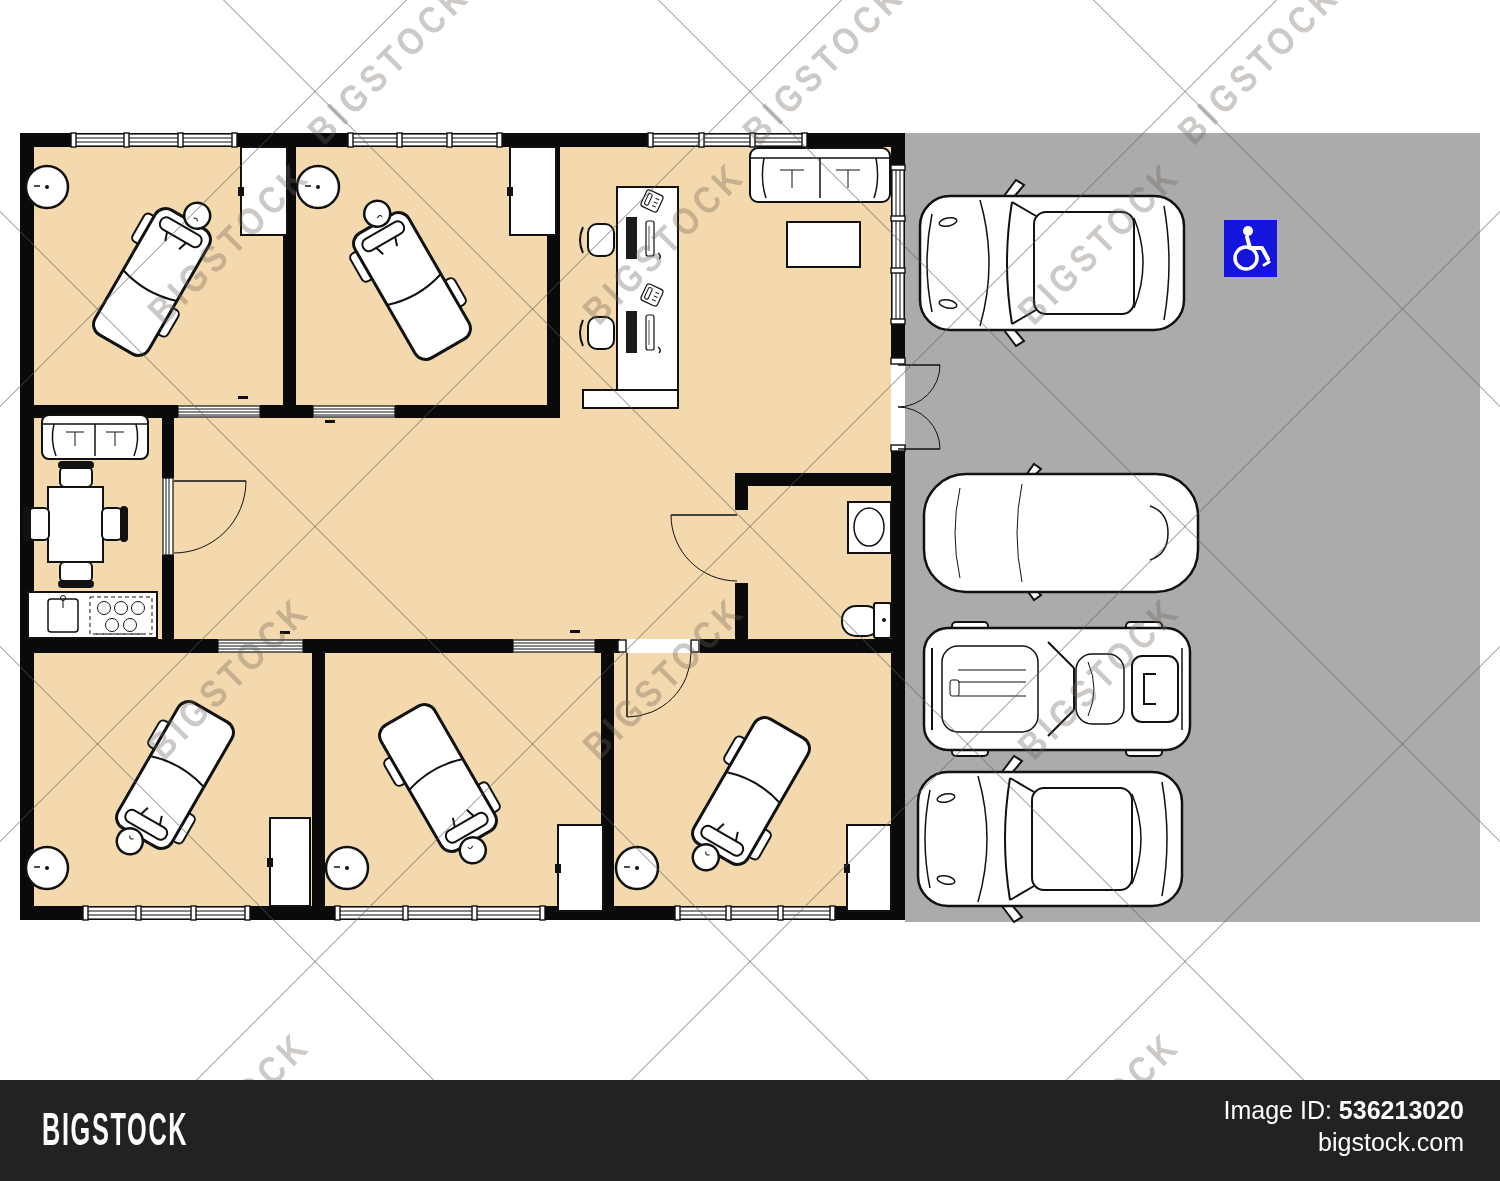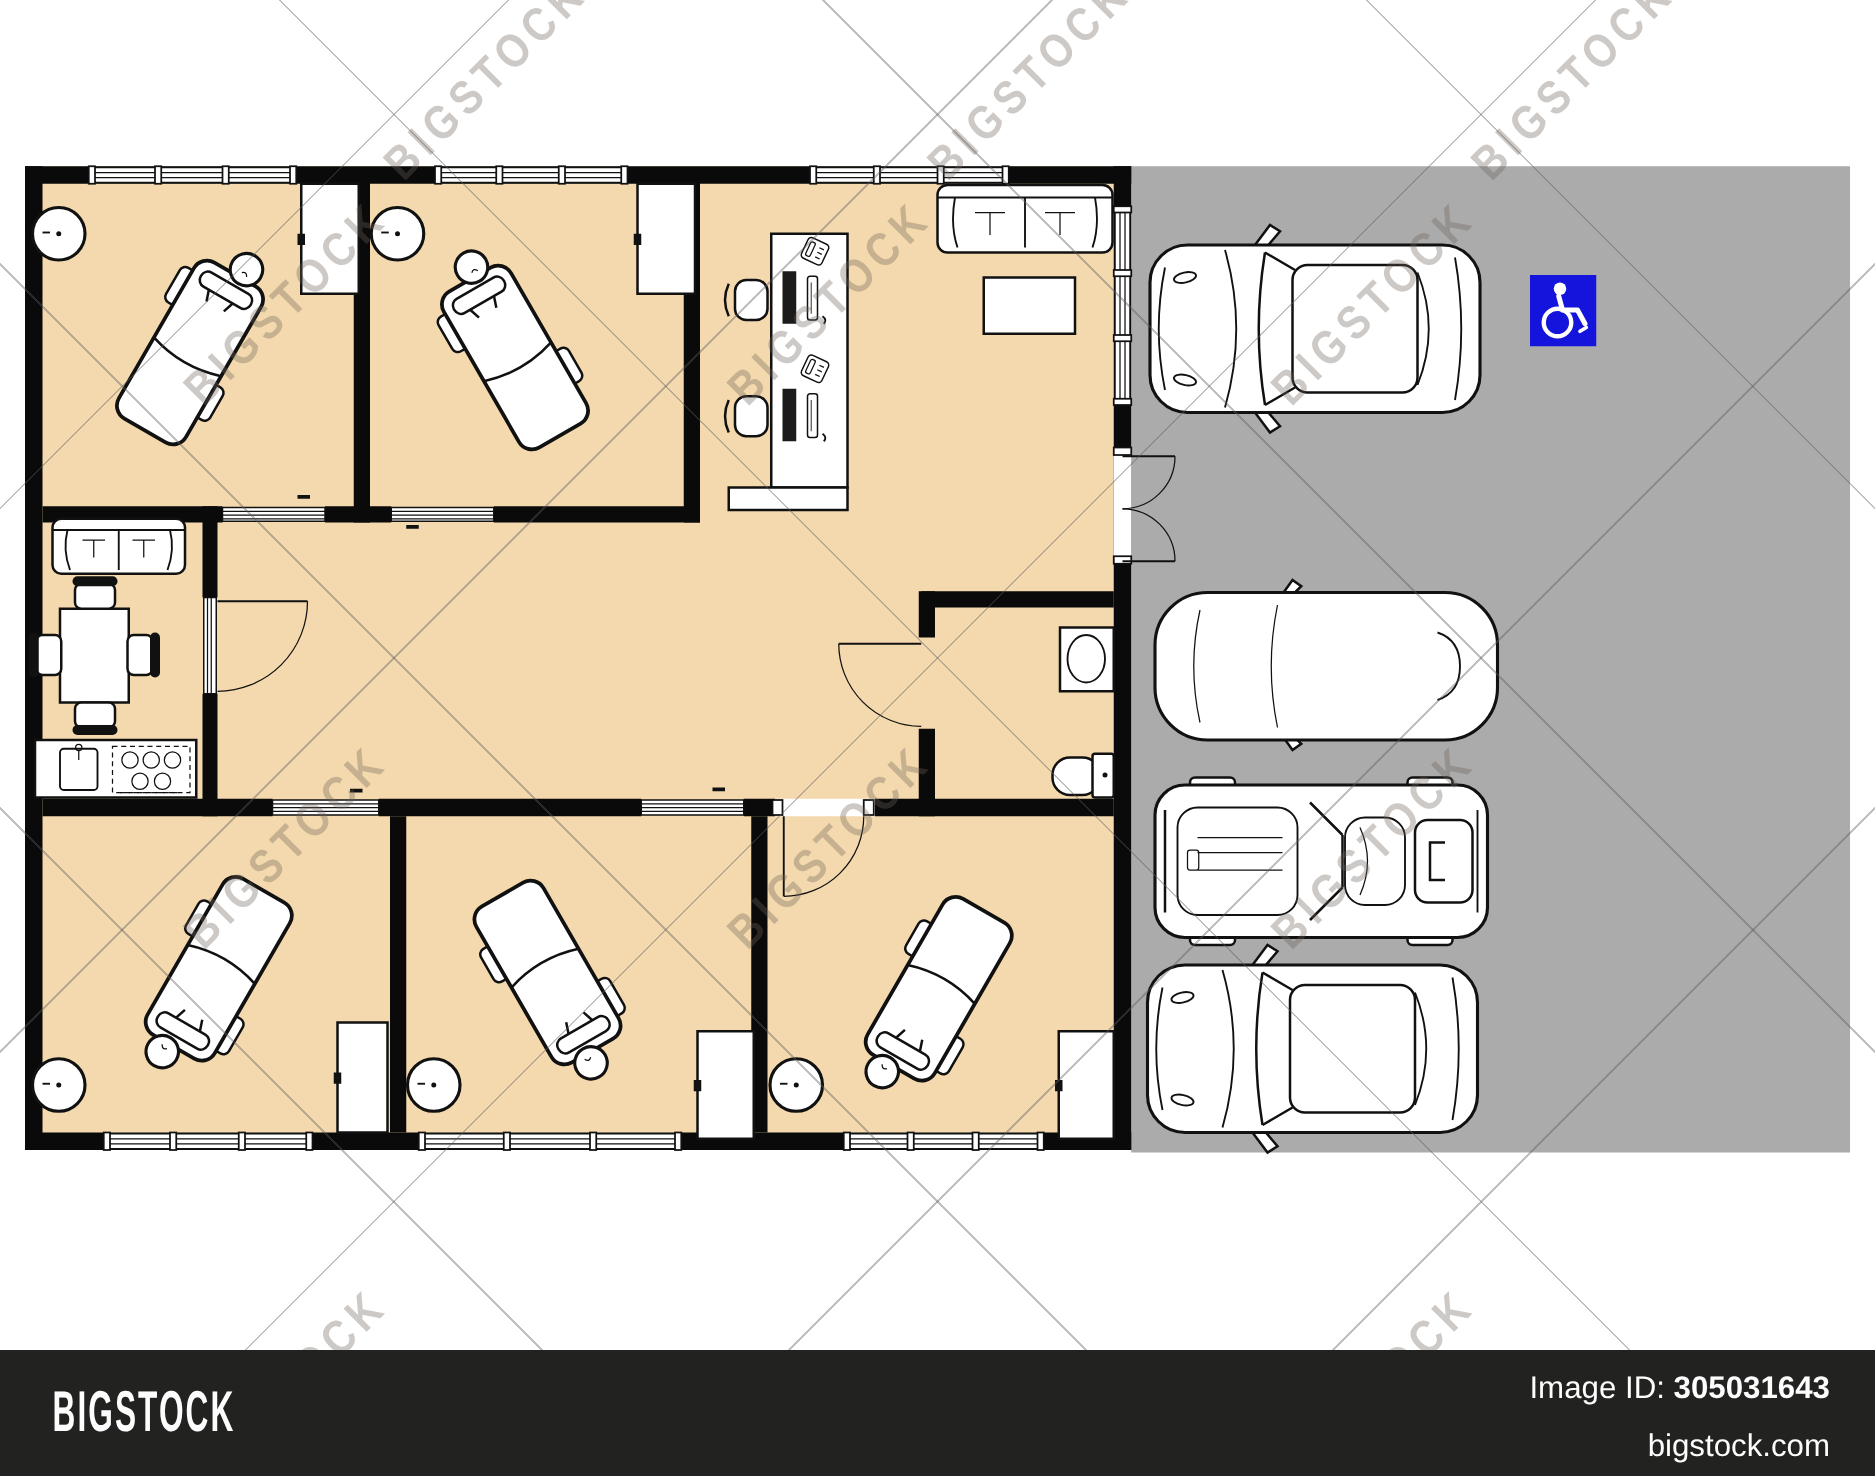--- a/index.html
+++ b/index.html
@@ -24,21 +24,21 @@
   }
   .wm{position:absolute;white-space:nowrap;font-size:38px;font-weight:700;letter-spacing:6px;
       color:rgba(108,98,88,0.34);transform-origin:0 100%;transform:rotate(-45deg) scaleX(0.85);}
   
   #footer{position:absolute;left:0;top:1080px;width:1500px;height:101px;background:#222221;z-index:10;}
   #footer .logo{position:absolute;left:42px;top:50%;color:#fdfdfd;font-size:46px;font-weight:600;
       letter-spacing:3px;transform:translateY(-54%) scaleX(0.55);transform-origin:0 50%;}
   #footer .right{position:absolute;right:36px;top:16px;text-align:right;color:#fdfdfd;}
   #footer .line1{font-size:25px;}
   #footer .line1 b{font-weight:700;}
-  #footer .line2{font-size:25px;margin-top:18px;}
+  #footer .line2{font-size:25px;margin-top:3px;}
 </style>
 </head>
 <body>
 
 <div id="stage">
 
 <svg id="planSvg" width="1500" height="1080" viewBox="0 0 1500 1080">
   <defs>
 
     <g id="bed">
@@ -393,19 +393,19 @@
 
   <span class="wm" style="left:170px;top:1160px">BIGSTOCK</span>
   <span class="wm" style="left:1040px;top:1160px">BIGSTOCK</span>
 </div>
 
 <div id="footer">
   <div class="logo">BIGSTOCK</div>
   <div class="right">
     <div class="line1">
       <span>Image ID:</span>
-      <b>305031643</b>
+      <b>536213020</b>
     </div>
     <div class="line2">bigstock.com</div>
   </div>
 </div>
 
 </div>
 
 </body></html>

